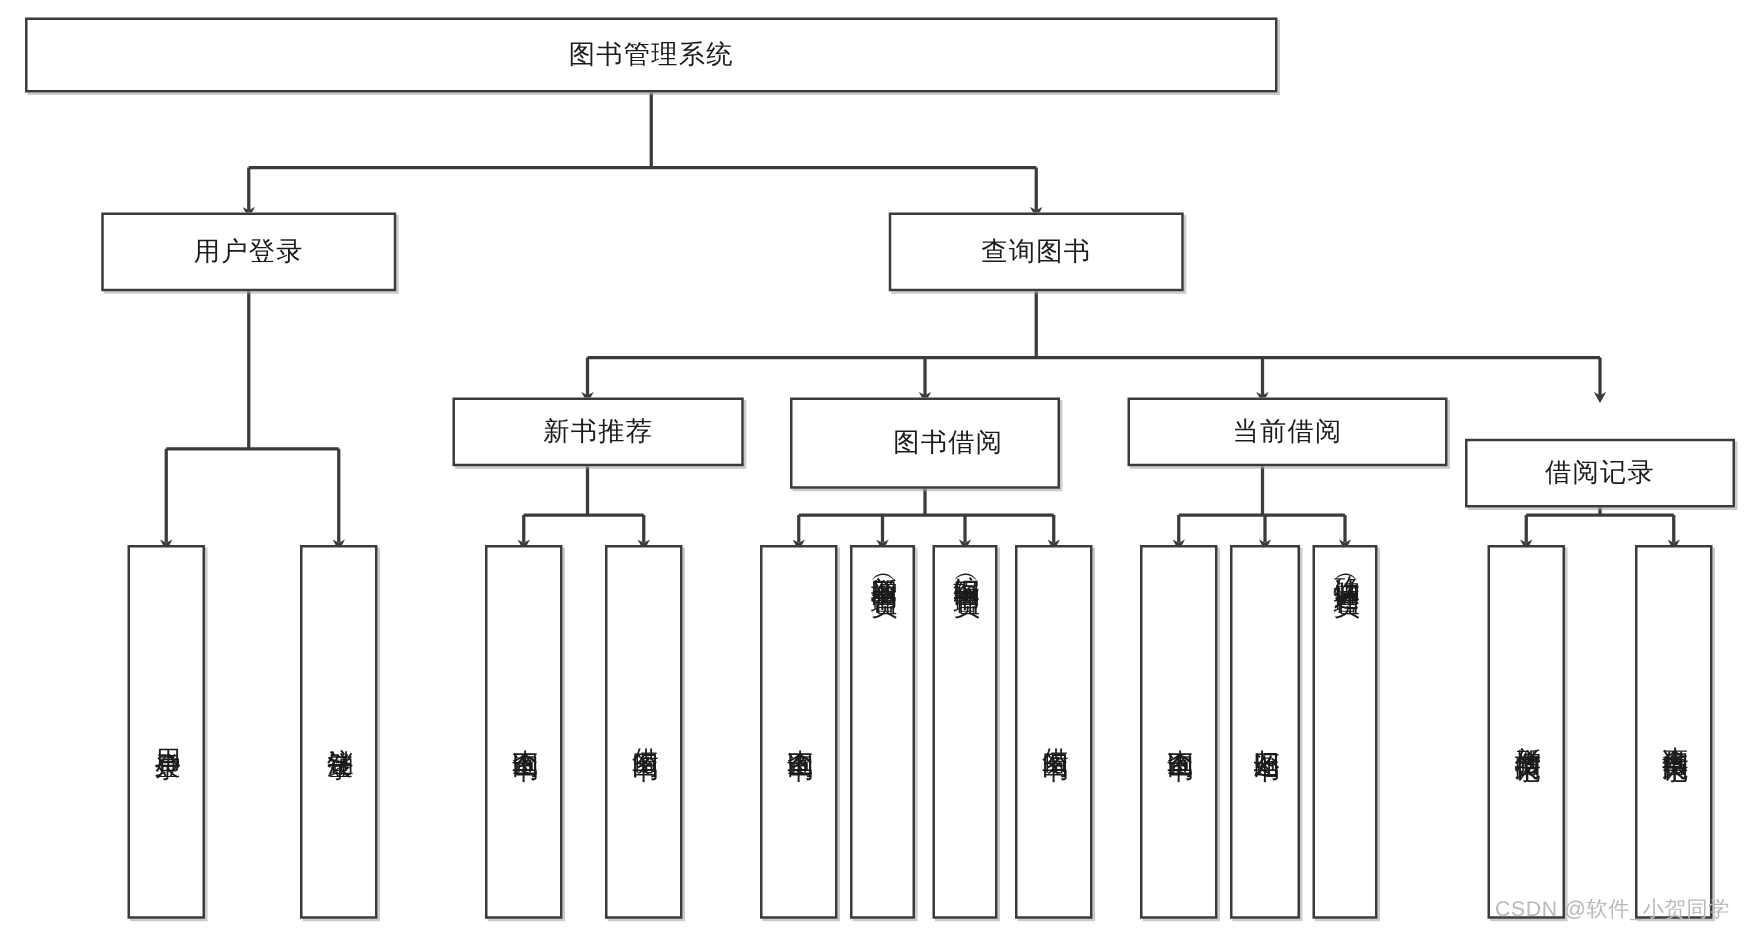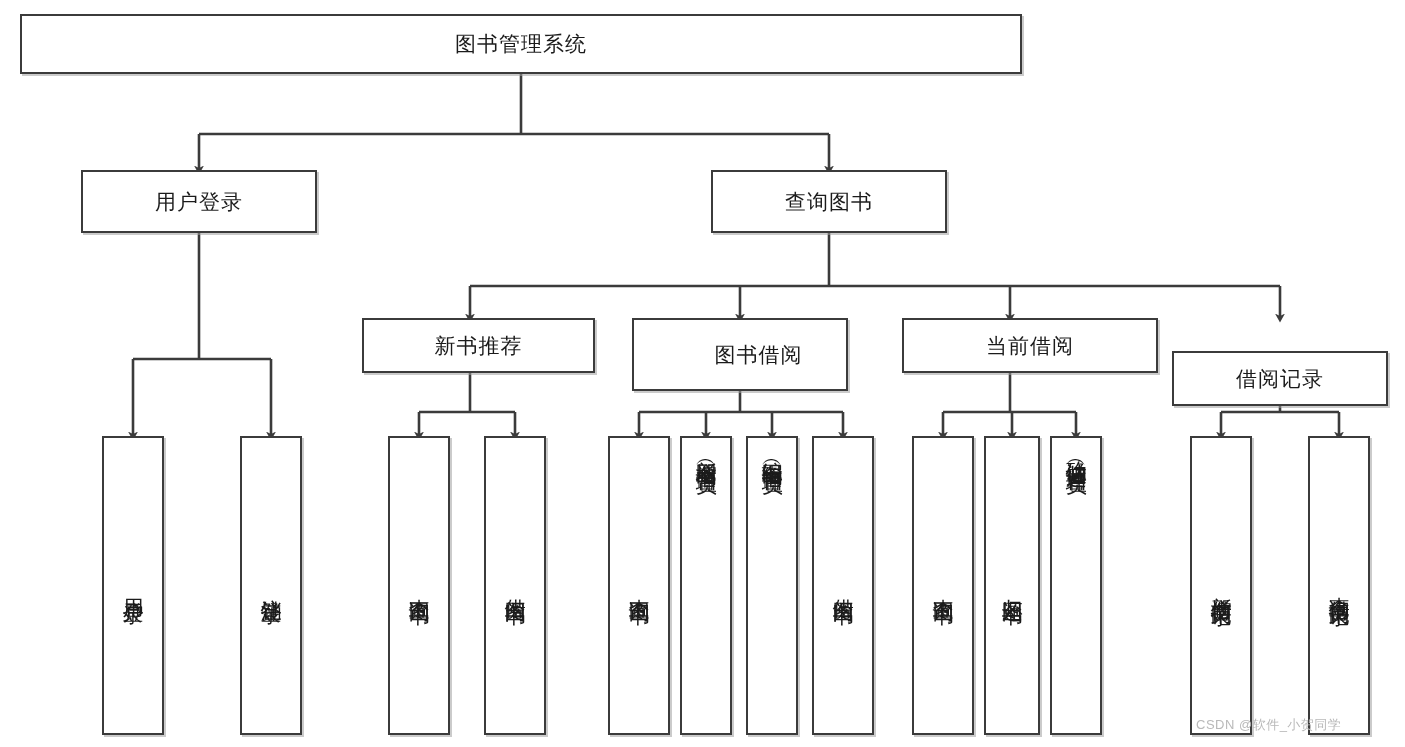--- a/index.html
+++ b/index.html
@@ -60,21 +60,21 @@
     writing-mode: vertical-rl;
     text-orientation: upright;
     font-size: 21px;
     color: #1b1b1b;
     line-height: 1.55;
     letter-spacing: 2px;
     white-space: nowrap;
   }
   .watermark {
     position: absolute;
-    font-size: 13px;
+    font-size: 17px;
     color: #b9b9b9;
     white-space: nowrap;
     letter-spacing: 0.5px;
   }
 </style>
 </head>
 <body>
 
 <div id="stage">
 

